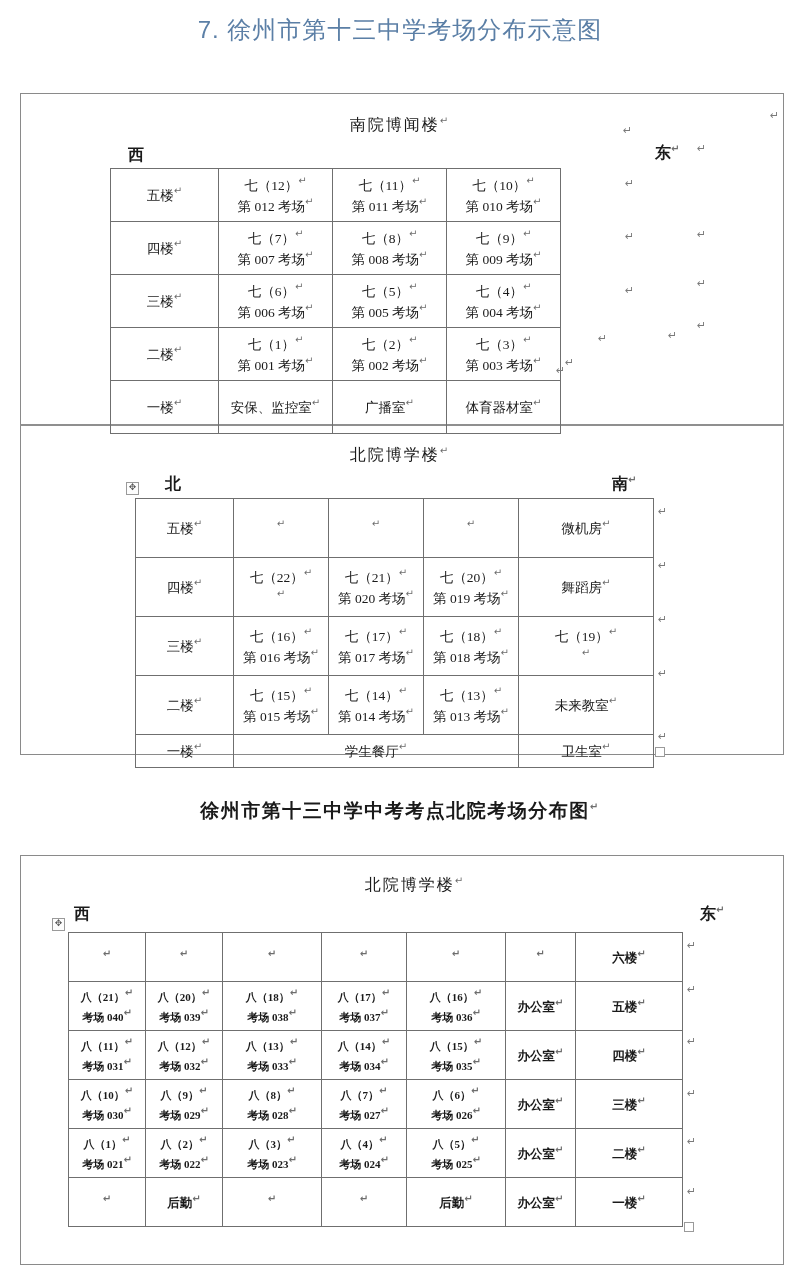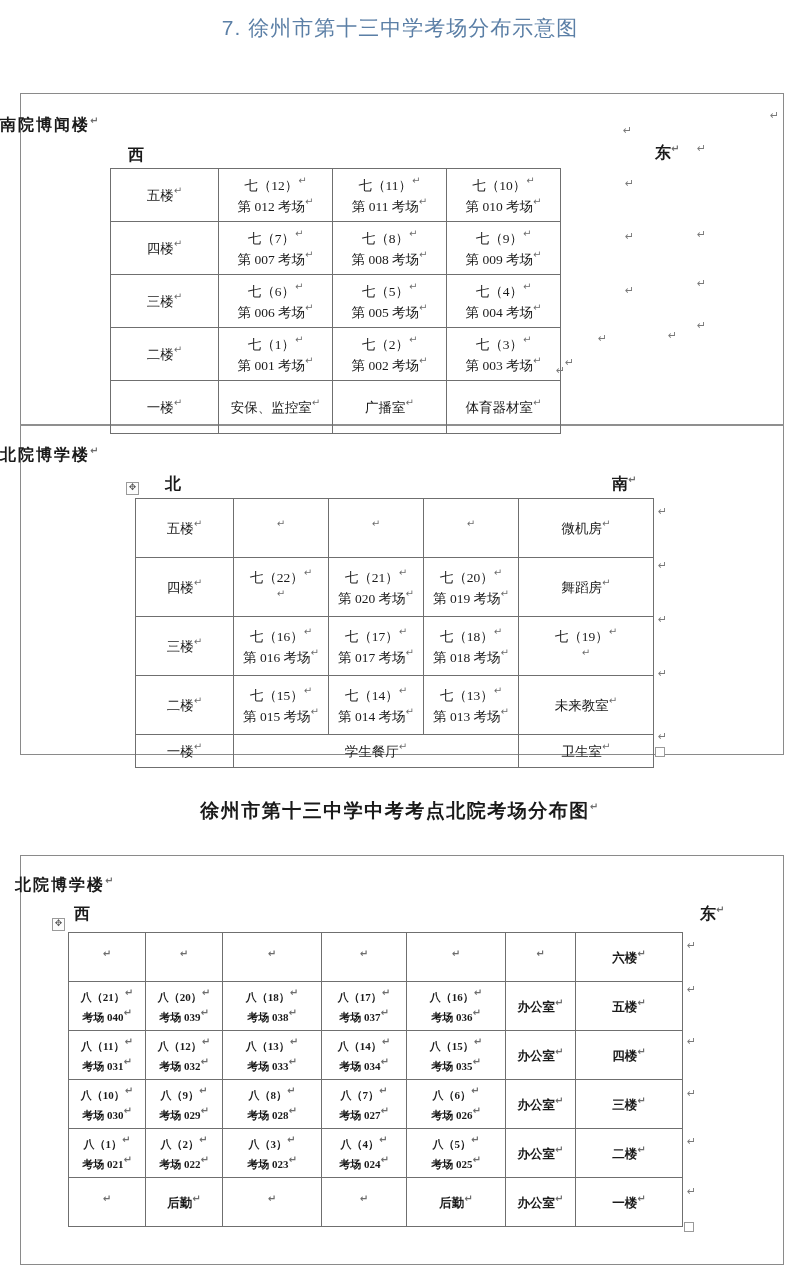--- a/index.html
+++ b/index.html
@@ -4,38 +4,38 @@
 <style>
   html,body{margin:0;padding:0;}
   body{
     width:800px;height:1283px;background:#ffffff;
     font-family:"Liberation Serif","DejaVu Serif",serif;
     color:#1a1a1a;position:relative;overflow:hidden;
   }
   .page-title{
     position:absolute;left:0;top:14px;width:800px;text-align:center;
     font-family:"Liberation Sans","DejaVu Sans",sans-serif;
-    font-size:21px;font-weight:400;color:#5b7fa6;letter-spacing:1px;
+    font-size:24px;font-weight:400;color:#5b7fa6;letter-spacing:1px;
   }
   
   .doc-frame{
     position:absolute;left:20px;top:93px;width:764px;height:662px;
     border:1px solid #8a8a8a;box-sizing:border-box;background:#fff;
   }
   .doc-frame-2{
     position:absolute;left:20px;top:855px;width:764px;height:410px;
     border:1px solid #8a8a8a;box-sizing:border-box;background:#fff;
   }
   .section-divider{
     position:absolute;left:20px;top:424px;width:764px;height:0;
     border-top:2px solid #8f8f8f;
   }
   .bld-title{
-    position:absolute;width:100%;text-align:left;
-    font-weight:700;font-size:16px;letter-spacing:2px;
+    position:absolute;width:100%;text-align:center;
+    font-weight:400;font-size:16px;letter-spacing:2px;
   }
   .dirlabel{
     position:absolute;font-weight:700;font-size:16px;
   }
   .pmark{
     color:#6d6d6d;font-size:10px;font-family:"Liberation Sans","DejaVu Sans",sans-serif;
     vertical-align:super;
   }
   .float-pmark{
     position:absolute;color:#7a7a7a;font-size:11px;

